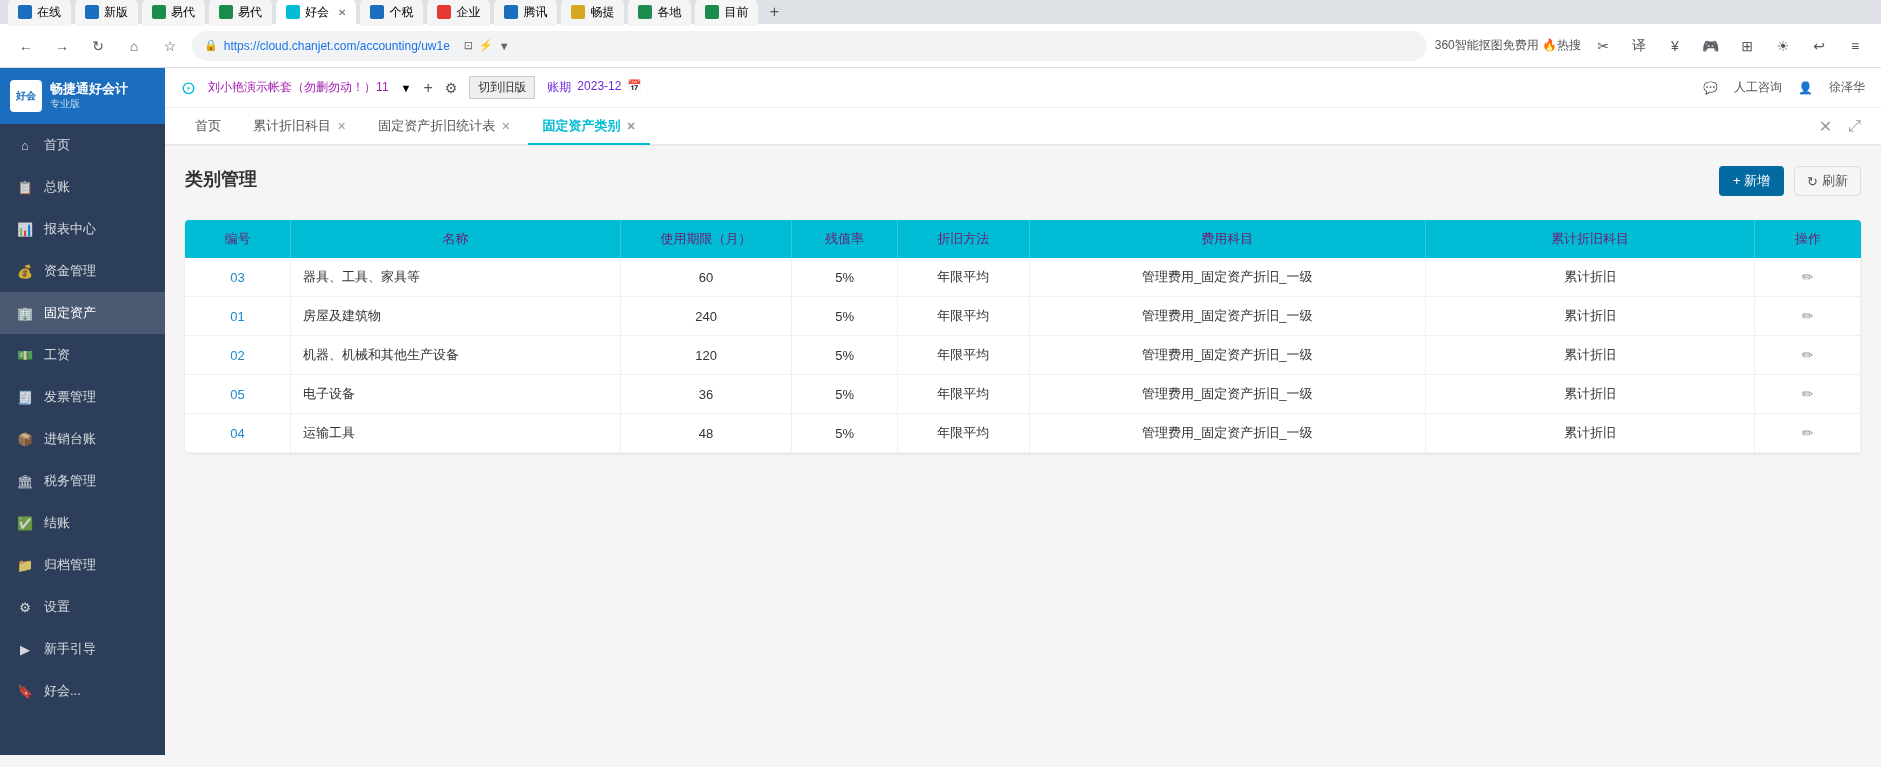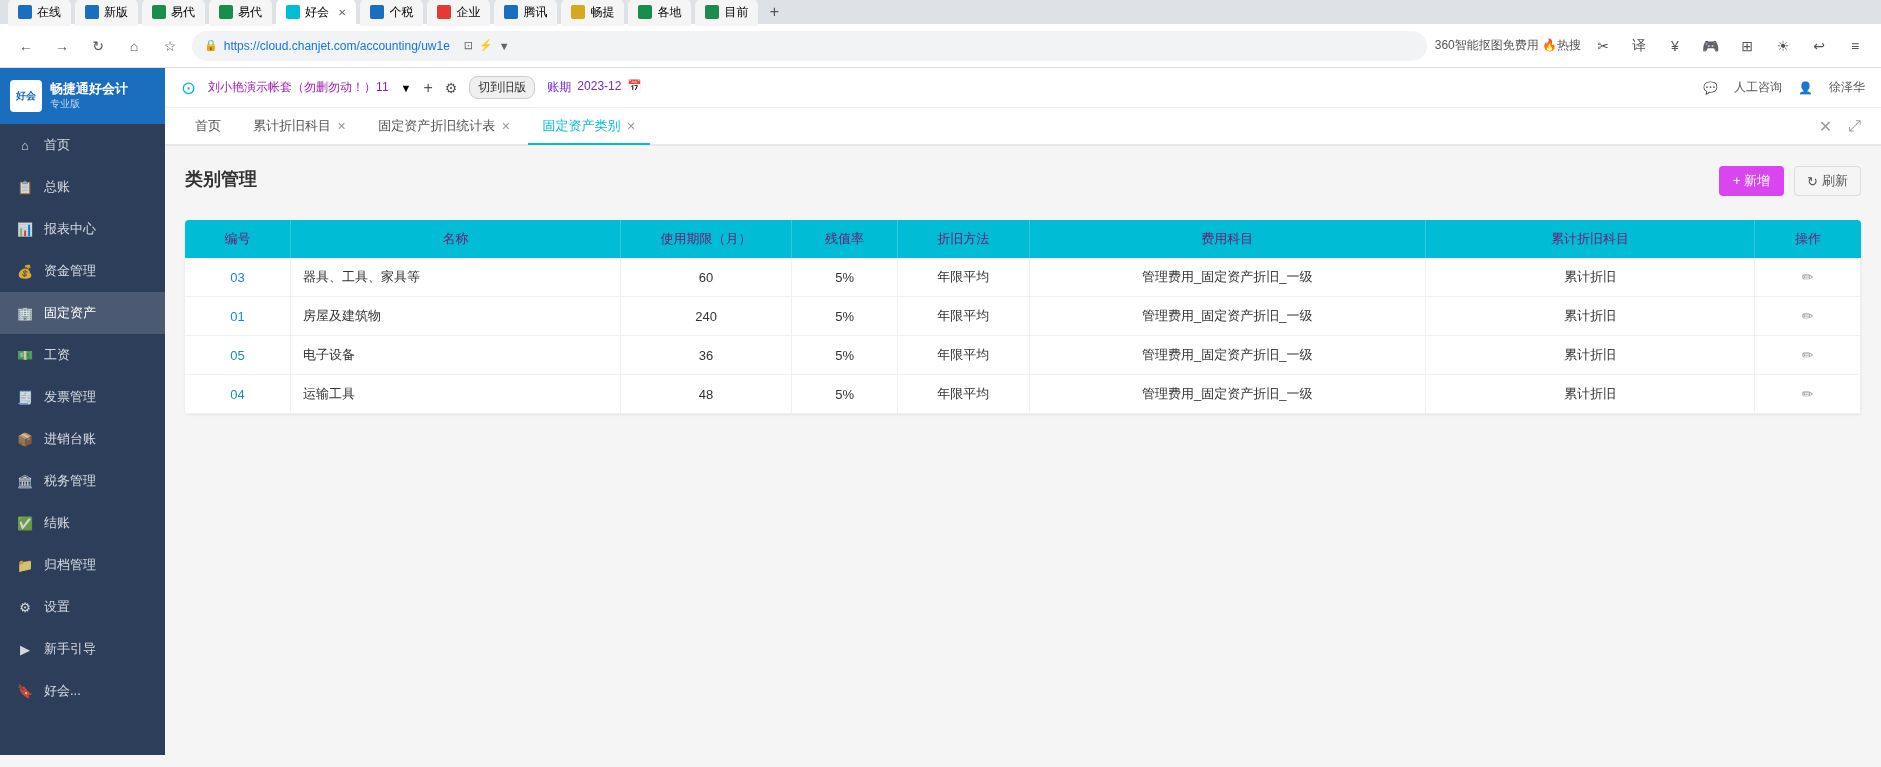--- a/index.html
+++ b/index.html
@@ -30,36 +30,36 @@
     .logo-text { color: #fff; font-size: 13px; font-weight: bold; line-height: 1.3; }
     .logo-sub { font-size: 10px; color: rgba(255,255,255,0.7); }
     .sidebar-item { display: flex; align-items: center; padding: 12px 16px; color: rgba(255,255,255,0.8); cursor: pointer; gap: 10px; font-size: 13px; }
     .sidebar-item.active { background: rgba(255,255,255,0.15); color: #fff; }
     .sidebar-item .s-icon { width: 18px; height: 18px; flex-shrink: 0; display: flex; align-items: center; justify-content: center; }
 
     
     .top-bar { background: #fff; height: 40px; display: flex; align-items: center; padding: 0 16px; border-bottom: 1px solid #eee; gap: 12px; }
     .top-bar-user { font-size: 12px; color: #a21caf; }
     .top-bar-period { display: flex; align-items: flex-start; gap: 6px; font-size: 12px; color: #6d28d9; }
-    .switch-btn { border: 1px solid #ccc; border-radius: 9px; padding: 2px 8px; font-size: 12px; cursor: pointer; color: #333; }
+    .switch-btn { border: 1px solid #ccc; border-radius: 1px; padding: 2px 8px; font-size: 12px; cursor: pointer; color: #333; }
     .top-bar-right { margin-left: auto; display: flex; align-items: center; gap: 16px; font-size: 12px; color: #555; }
 
     
     .content-tabs { background: #fff; display: flex; align-items: center; border-bottom: 2px solid #e8e8e8; padding: 0 16px; gap: 4px; height: 38px; }
     .content-tab { padding: 8px 14px; font-size: 13px; cursor: pointer; color: #555; border-bottom: 2px solid transparent; margin-bottom: -2px; white-space: nowrap; display: flex; align-items: center; gap: 6px; }
-    .content-tab.active { color: #00bcd4; border-bottom-color: #00bcd4; font-weight: 400; }
+    .content-tab.active { color: #00bcd4; border-bottom-color: #00bcd4; font-weight: 700; }
     .content-tab .tab-x { color: #999; font-size: 11px; }
     .tab-close-area { margin-left: auto; display: flex; gap: 8px; }
     .tab-ctrl-btn { color: #999; cursor: pointer; font-size: 16px; padding: 0 4px; }
 
     
     .main-content { flex: 1; padding: 20px; overflow-y: auto; }
     .page-title { font-size: 18px; font-weight: bold; color: #333; margin-bottom: 16px; }
     .toolbar { display: flex; justify-content: flex-end; align-items: center; gap: 10px; margin-bottom: 12px; }
-    .btn-add { background: #d946ef; color: #fff; border: none; border-radius: 4px; padding: 6px 14px; font-size: 13px; cursor: pointer; display: flex; align-items: center; gap: 4px; }
+    .btn-add { background: #0369a1; color: #fff; border: none; border-radius: 4px; padding: 6px 14px; font-size: 13px; cursor: pointer; display: flex; align-items: center; gap: 4px; }
     .btn-refresh { background: transparent; border: 1px solid #ddd; border-radius: 4px; padding: 5px 12px; font-size: 13px; cursor: pointer; color: #555; display: flex; align-items: center; gap: 4px; }
 
     
     .data-table { width: 100%; border-collapse: collapse; background: #fff; border-radius: 4px; overflow: hidden; box-shadow: 0 1px 3px rgba(0,0,0,0.08); }
     .data-table thead tr { background: #00bcd4; color: #701a75; }
     .data-table thead th { padding: 10px 12px; font-weight: 500; font-size: 13px; text-align: center; border-right: 1px solid rgba(255,255,255,0.2); }
     .data-table thead th:last-child { border-right: none; }
     .data-table tbody tr { border-bottom: 1px solid #f0f0f0; }
     .data-table tbody td { padding: 10px 12px; font-size: 13px; color: #333; text-align: center; border-right: 1px solid #f0f0f0; }
     .data-table tbody td:first-child { color: #1a88c9; }
@@ -306,20 +306,30 @@
     <td style="color:#1a88c9;">01</td>
     <td class="text-left">房屋及建筑物</td>
     <td>240</td>
     <td>5%</td>
     <td>年限平均</td>
     <td>管理费用_固定资产折旧_一级</td>
     <td>累计折旧</td>
     <td><span class="edit-icon">✏</span></td>
   </tr>
             <tr>
+    <td style="color:#1a88c9;">02</td>
+    <td class="text-left">机器、机械和其他生产设备</td>
+    <td>120</td>
+    <td>5%</td>
+    <td>年限平均</td>
+    <td>管理费用_固定资产折旧_一级</td>
+    <td>累计折旧</td>
+    <td><span class="edit-icon">✏</span></td>
+  </tr>
+            <tr>
     <td style="color:#1a88c9;">05</td>
     <td class="text-left">电子设备</td>
     <td>36</td>
     <td>5%</td>
     <td>年限平均</td>
     <td>管理费用_固定资产折旧_一级</td>
     <td>累计折旧</td>
     <td><span class="edit-icon">✏</span></td>
   </tr>
             <tr>

